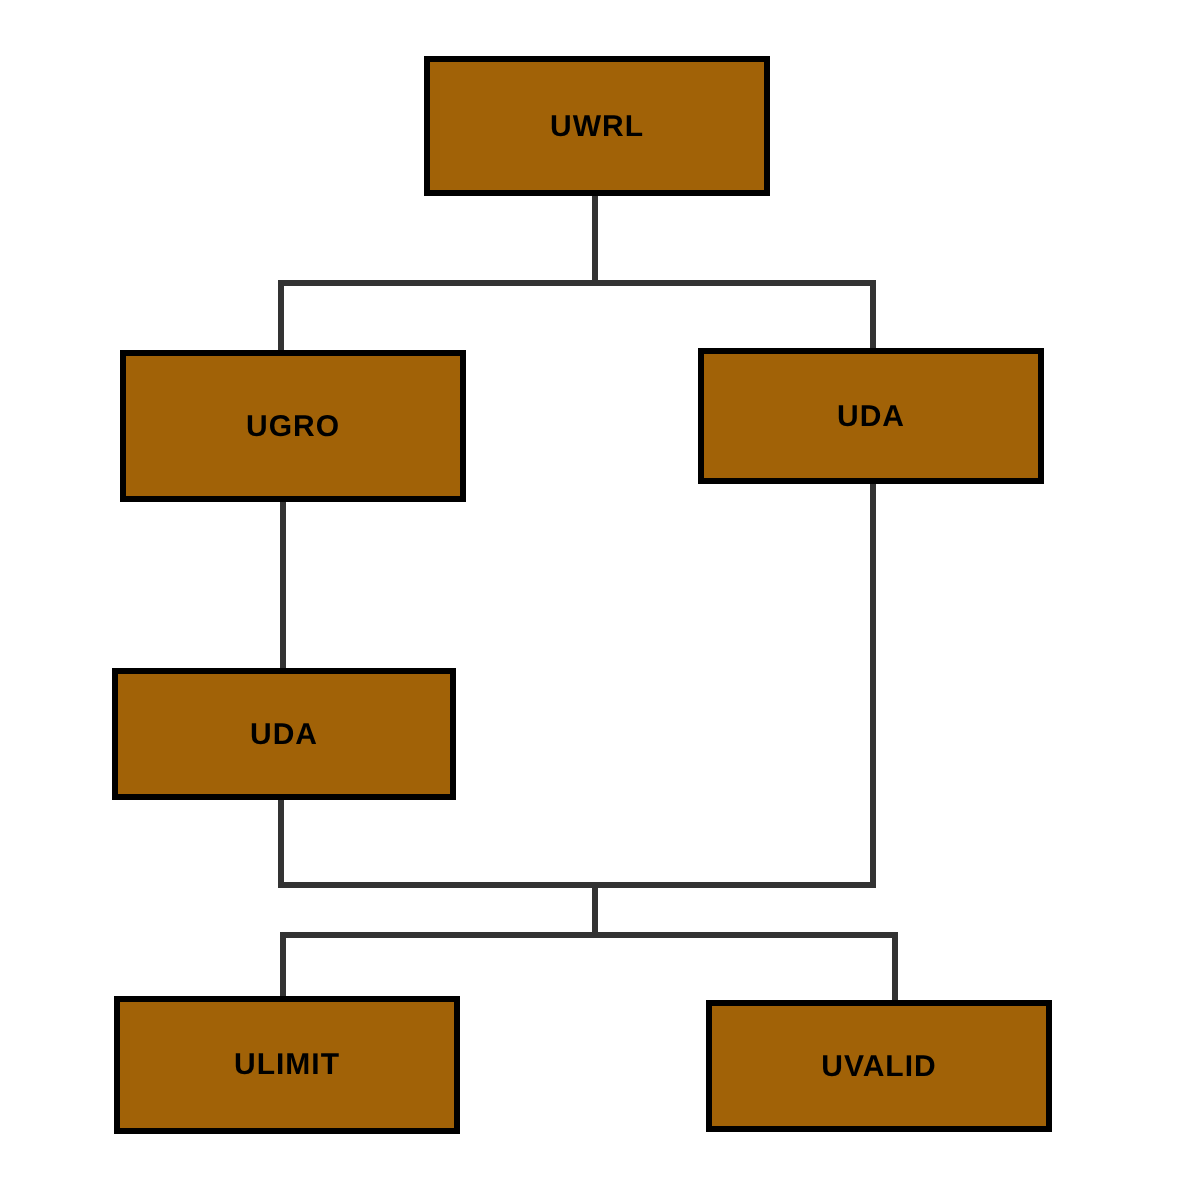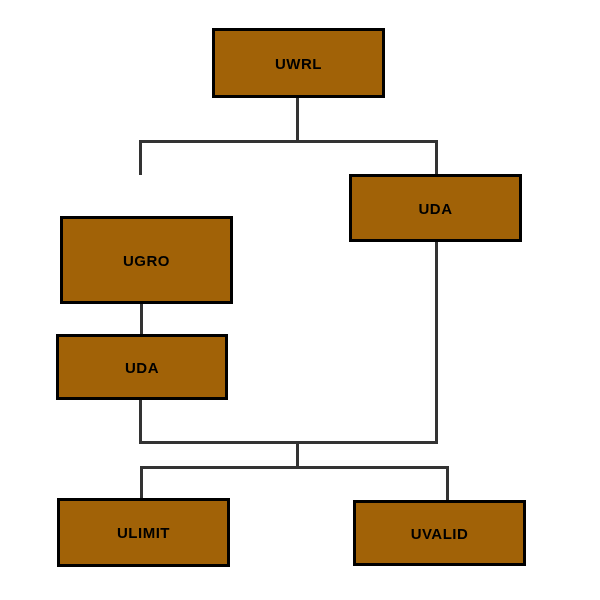--- a/index.html
+++ b/index.html
@@ -30,21 +30,21 @@
     letter-spacing: 0.5px;
     color: #000000;
     white-space: nowrap;
   }
   .line {
     position: absolute;
     background: #333333;
   }
   
   #node-uwrl      { left: 212px; top: 28px;  width: 173px; height: 70px; }
-  #node-ugro      { left: 60px;  top: 175px; width: 173px; height: 88px; margin-top: 41px; }
+  #node-ugro      { left: 60px;  top: 175px; width: 173px; height: 76px; }
   #node-uda-right { left: 349px; top: 174px; width: 173px; height: 68px; }
   #node-uda-left  { left: 56px;  top: 334px; width: 172px; height: 66px; }
   #node-ulimit    { left: 57px;  top: 498px; width: 173px; height: 69px; }
   #node-uvalid    { left: 353px; top: 500px; width: 173px; height: 66px; }
   
   #ln-uwrl-stem      { left: 296px; top: 98px;  width: 3px;   height: 45px; }
   #ln-level1-bar     { left: 139px; top: 140px; width: 299px; height: 3px; }
   #ln-ugro-drop      { left: 139px; top: 140px; width: 3px;   height: 35px; }
   #ln-uda-right-drop { left: 435px; top: 140px; width: 3px;   height: 34px; }
   #ln-ugro-uda       { left: 140px; top: 243px; width: 3px;   height: 91px; }

